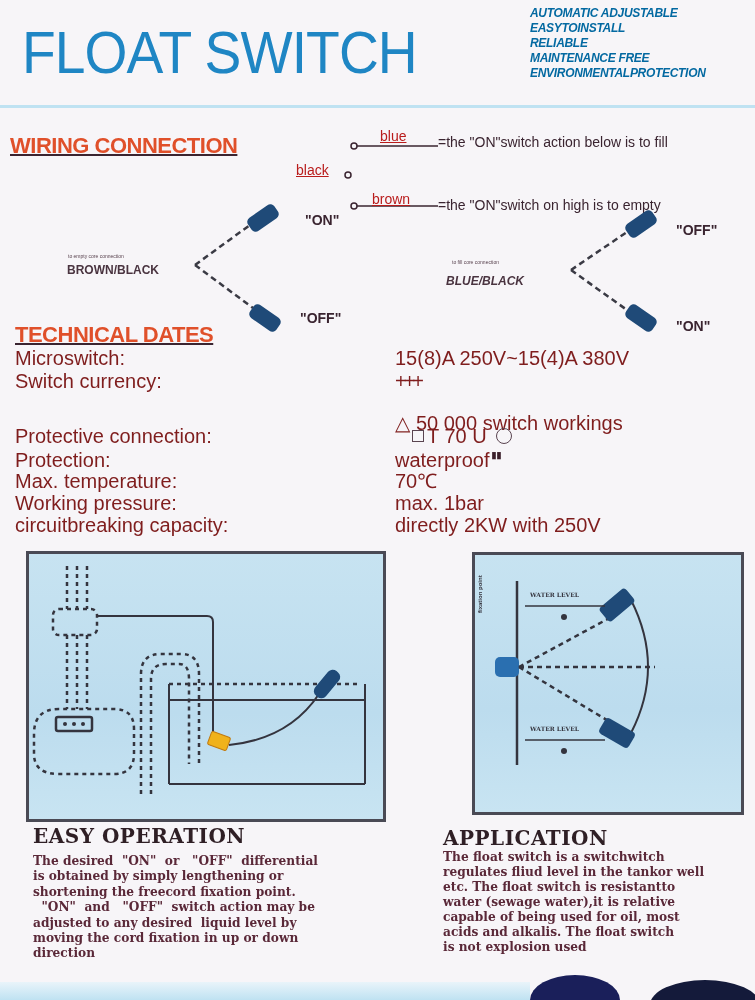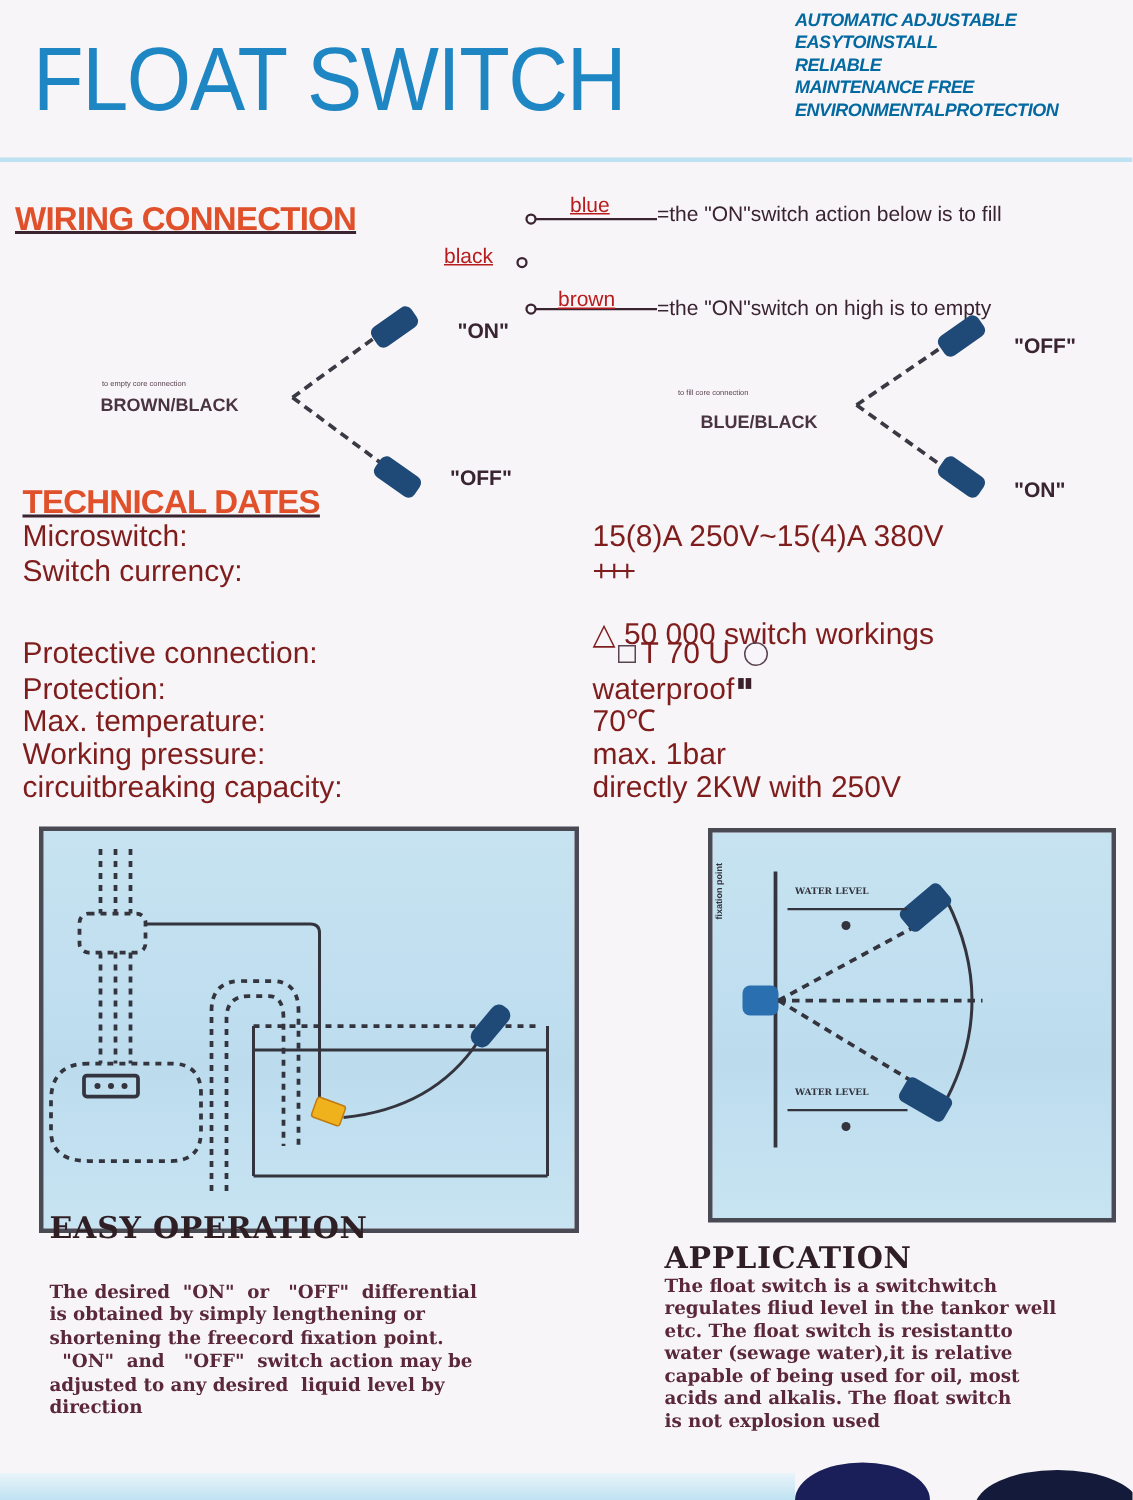--- a/index.html
+++ b/index.html
@@ -92,21 +92,21 @@
   <line x1="6" y1="60" x2="62" y2="22" stroke="#3a3a44" stroke-width="2.5" stroke-dasharray="6,4"></line>
   <line x1="6" y1="60" x2="62" y2="100" stroke="#3a3a44" stroke-width="2.5" stroke-dasharray="6,4"></line>
   <g transform="translate(76,14) rotate(-35)">
     <rect x="-16" y="-8" width="32" height="16" rx="5" fill="#1f4a78"></rect>
   </g>
   <g transform="translate(76,108) rotate(35)">
     <rect x="-16" y="-8" width="32" height="16" rx="5" fill="#1f4a78"></rect>
   </g>
 </svg>
 <div class="abs small-caption" style="left:452px; top:259px;">to fill core connection</div>
-<div class="abs conn-label" style="left:467px; top:274px;">BLUE/BLACK</div>
+<div class="abs conn-label" style="left:446px; top:274px;font-style:italic;">BLUE/BLACK</div>
 <div class="abs state-label" style="left:676px; top:222px;">"OFF"</div>
 <div class="abs state-label" style="left:676px; top:318px;">"ON"</div>
 
 <div class="abs sec-heading" style="left:15px; top:322px;">TECHNICAL DATES</div>
 
 <div class="abs spec-label" style="top:348px;">Microswitch:</div>
 <div class="abs spec-value" style="left:395px; top:348px;">15(8)A  250V~15(4)A 380V</div>
 
 <div class="abs spec-label" style="top:371px;">Switch currency:</div>
 <div class="abs spec-value" style="left:395px; top:371px; letter-spacing:-3px;">+++</div>
@@ -188,27 +188,28 @@
     <line x1="50" y1="51" x2="130" y2="51" stroke="#34343e" stroke-width="1.5"></line>
     <line x1="50" y1="185" x2="130" y2="185" stroke="#34343e" stroke-width="1.5"></line>
     <circle cx="89" cy="62" r="3" fill="#34343e"></circle>
     <circle cx="89" cy="196" r="3" fill="#34343e"></circle>
   </svg>
   <div class="abs" style="left:55px; top:36px; font-family:'DejaVu Serif',serif; font-size:6px; font-weight:bold; color:#34343e;">WATER LEVEL</div>
   <div class="abs" style="left:55px; top:170px; font-family:'DejaVu Serif',serif; font-size:6px; font-weight:bold; color:#34343e;">WATER LEVEL</div>
   <div class="abs" style="left:2px; top:58px; font-size:6px; font-weight:bold; color:#34343e; transform:rotate(-90deg); transform-origin:left top; white-space:nowrap;">fixation point</div>
 </div>
 
-<div class="abs block-heading" style="left:33px; top:806px;">EASY OPERATION</div>
+<div class="abs block-heading" style="left:33px; top:824px;">EASY OPERATION</div>
 <div class="abs block-text" style="left:33px; top:854px;">
   <div style="white-space:pre;">The desired  "ON"  or   "OFF"  differential</div>
   <div style="white-space:pre;">is obtained by simply lengthening or</div>
   <div style="white-space:pre;">shortening the freecord fixation point.</div>
   <div style="white-space:pre;">  "ON"  and   "OFF"  switch action may be</div>
   <div style="white-space:pre;">adjusted to any desired  liquid level by</div>
+  <div style="white-space:pre;">moving the cord fixation in up or down</div>
   <div style="white-space:pre;">direction</div>
 </div>
 
 <div class="abs block-heading" style="left:443px; top:826px;">APPLICATION</div>
 <div class="abs block-text" style="left:443px; top:850px; line-height:15px;">
   <div>The float switch is a switchwitch</div>
   <div>regulates fliud level in the tankor well</div>
   <div>etc. The float switch is resistantto</div>
   <div>water (sewage water),it is relative</div>
   <div>capable of being used for oil, most</div>

